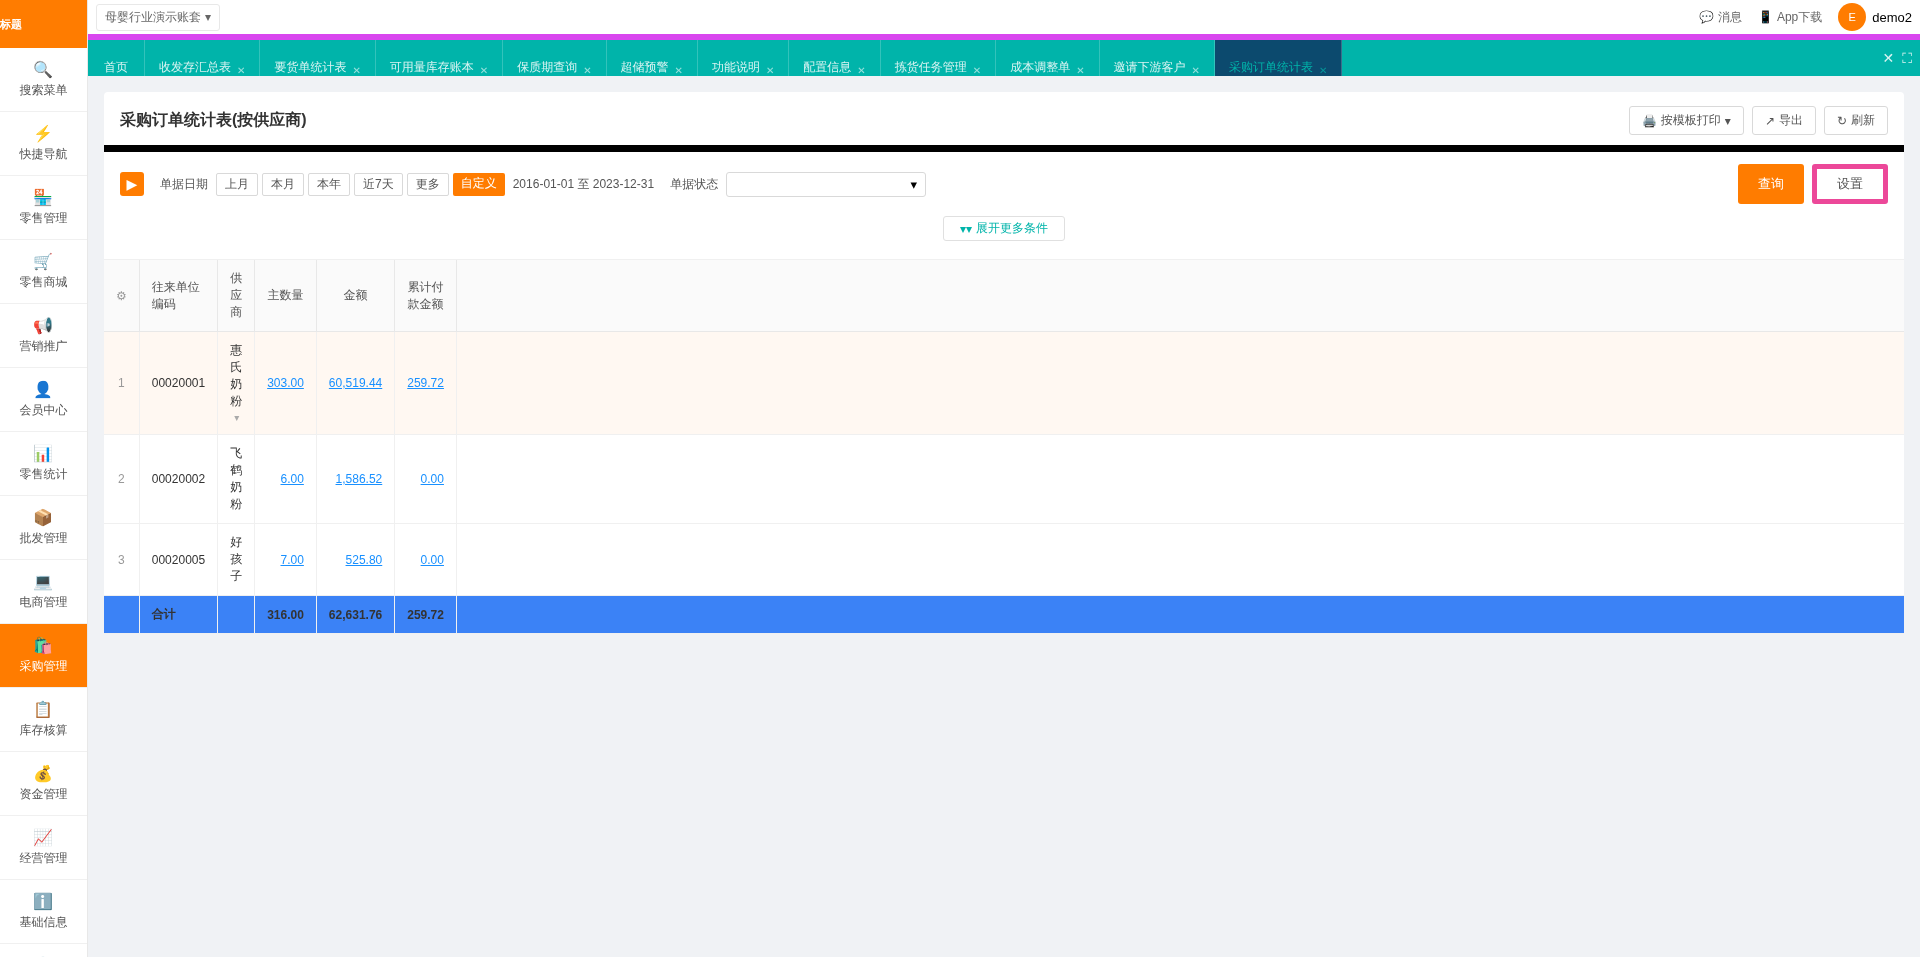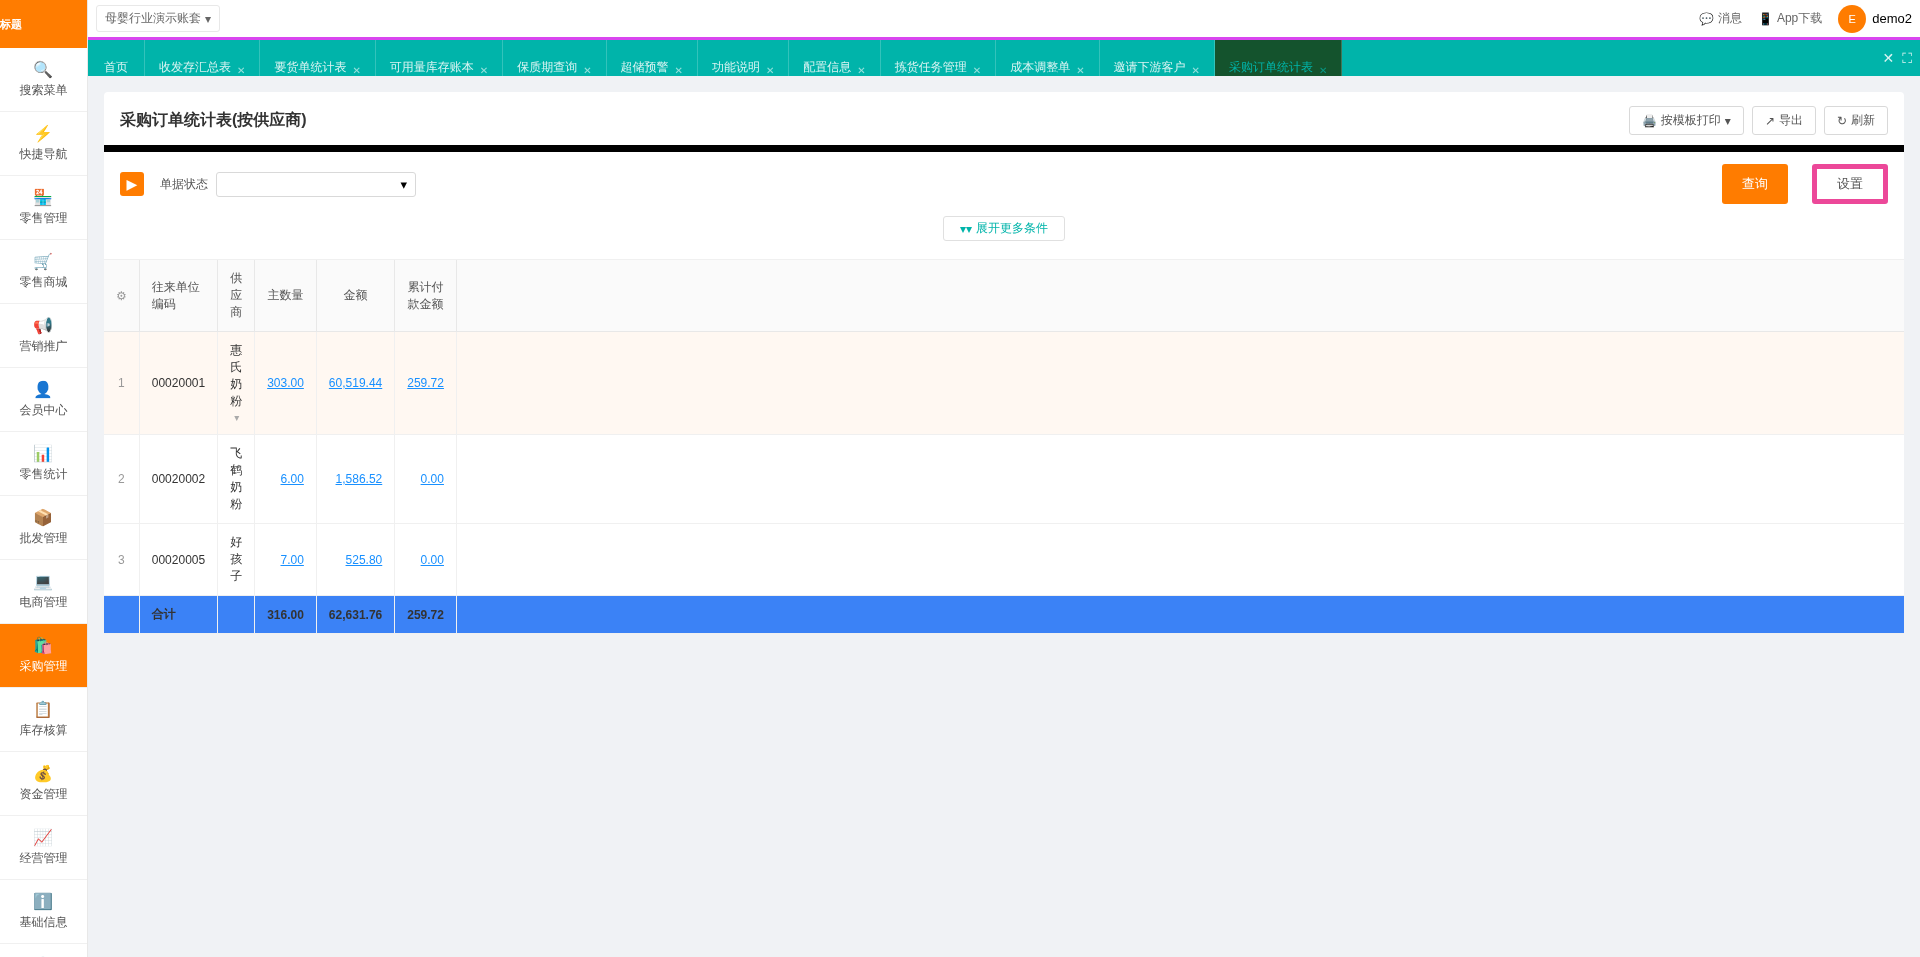--- a/index.html
+++ b/index.html
@@ -10,33 +10,33 @@
     .sidebar-logo { height: 48px; background: #ff7c00; display: flex; align-items: center; flex-shrink: 0; }
     .sidebar-logo-text { color: #fff; font-size: 11px; font-weight: bold; }
     .sidebar-item { width: 100%; padding: 12px 0; display: flex; flex-direction: column; align-items: center; cursor: pointer; color: #555; font-size: 12px; border-bottom: 1px solid #f0f0f0; background: none; border-left: none; border-right: none; border-top: none; }
     .sidebar-item.active { color: #fff; background: #ff7c00; }
     .sidebar-item .icon { font-size: 16px; margin-bottom: 3px; }
 
     
     .main { flex: 1; display: flex; flex-direction: column; overflow: hidden; }
 
     
-    .top-nav { height: 40px; background: #fff; border-bottom: 3px solid #d946ef; display: flex; align-items: center; justify-content: space-between; padding: 0 8px; flex-shrink: 0; }
+    .top-nav { height: 40px; background: #fff; border-bottom: 6px solid #d946ef; display: flex; align-items: center; justify-content: space-between; padding: 0 8px; flex-shrink: 0; }
     .top-nav-left { display: flex; align-items: center; gap: 4px; }
     .breadcrumb-dropdown { display: flex; align-items: center; gap: 4px; padding: 4px 8px; border: 1px solid #e8e8e8; border-radius: 3px; cursor: pointer; color: #666; font-size: 12px; }
     .top-nav-right { display: flex; align-items: center; gap: 16px; }
     .top-nav-user { display: flex; align-items: center; gap: 6px; cursor: pointer; }
     .user-avatar { width: 28px; height: 28px; border-radius: 50%; background: #ff7c00; display: flex; align-items: center; justify-content: center; color: #fff; font-size: 11px; }
     .top-nav-link { color: #666; font-size: 12px; display: flex; align-items: center; gap: 4px; cursor: pointer; }
 
     
     .tab-bar { height: 36px; background: #00b4aa; display: flex; align-items: stretch; overflow-x: auto; flex-shrink: 0; }
     .tab-bar::-webkit-scrollbar { display: none; }
     .tab-item { display: flex; align-items: flex-end; padding: 0 14px; color: rgba(255,255,255,0.85); font-size: 12px; cursor: pointer; white-space: nowrap; gap: 6px; border-right: 1px solid rgba(255,255,255,0.2); flex-shrink: 0; }
-    .tab-item.active { background: #14532d; color: #00b4aa; }
+    .tab-item.active { background: #0c4a6e; color: #00b4aa; }
     .tab-close { font-size: 10px; opacity: 0.7; }
     .tab-home { padding: 0 16px; font-size: 12px; }
     .tab-bar-end { margin-left: auto; display: flex; align-items: center; padding: 0 8px; gap: 8px; }
     .tab-end-btn { color: rgba(255,255,255,0.85); cursor: pointer; font-size: 14px; }
 
     
     .page-content { flex: 1; overflow: auto; background: #f0f2f5; padding: 16px; }
     .page-card { background: #fff; border-radius: 4px; }
 
     
@@ -261,31 +261,43 @@
             <span>↻</span>
             <span>刷新</span>
           </button>
         </div>
       </div>
 
       <div class="filter-area">
         <div class="filter-row">
           <button class="filter-toggle">▶</button>
 
+          <div class="filter-item">
+            <span class="filter-label">单据日期</span>
+            <div class="filter-date-shortcuts">
+              <button class="date-btn">上月</button>
+              <button class="date-btn">本月</button>
+              <button class="date-btn">本年</button>
+              <button class="date-btn">近7天</button>
+              <button class="date-btn">更多</button>
+              <span class="date-custom">自定义</span>
+            </div>
+            <span class="date-range">2016-01-01 至 2023-12-31</span>
+          </div>
 
           <div class="filter-item">
             <span class="filter-label">单据状态</span>
             <div class="filter-select">
               <span class="filter-select-text"></span>
               <span>▾</span>
             </div>
           </div>
 
 
-          <div style="margin-left:auto; display:flex; gap:24px;">
+          <div style="margin-left:auto; display:flex; gap:8px;">
             <button class="btn-query">查询</button>
             <button class="btn-settings">设置</button>
           </div>
         </div>
 
         <div class="filter-expand">
           <button class="expand-btn">
             <span>▾▾</span>
             <span>展开更多条件</span>
           </button>

